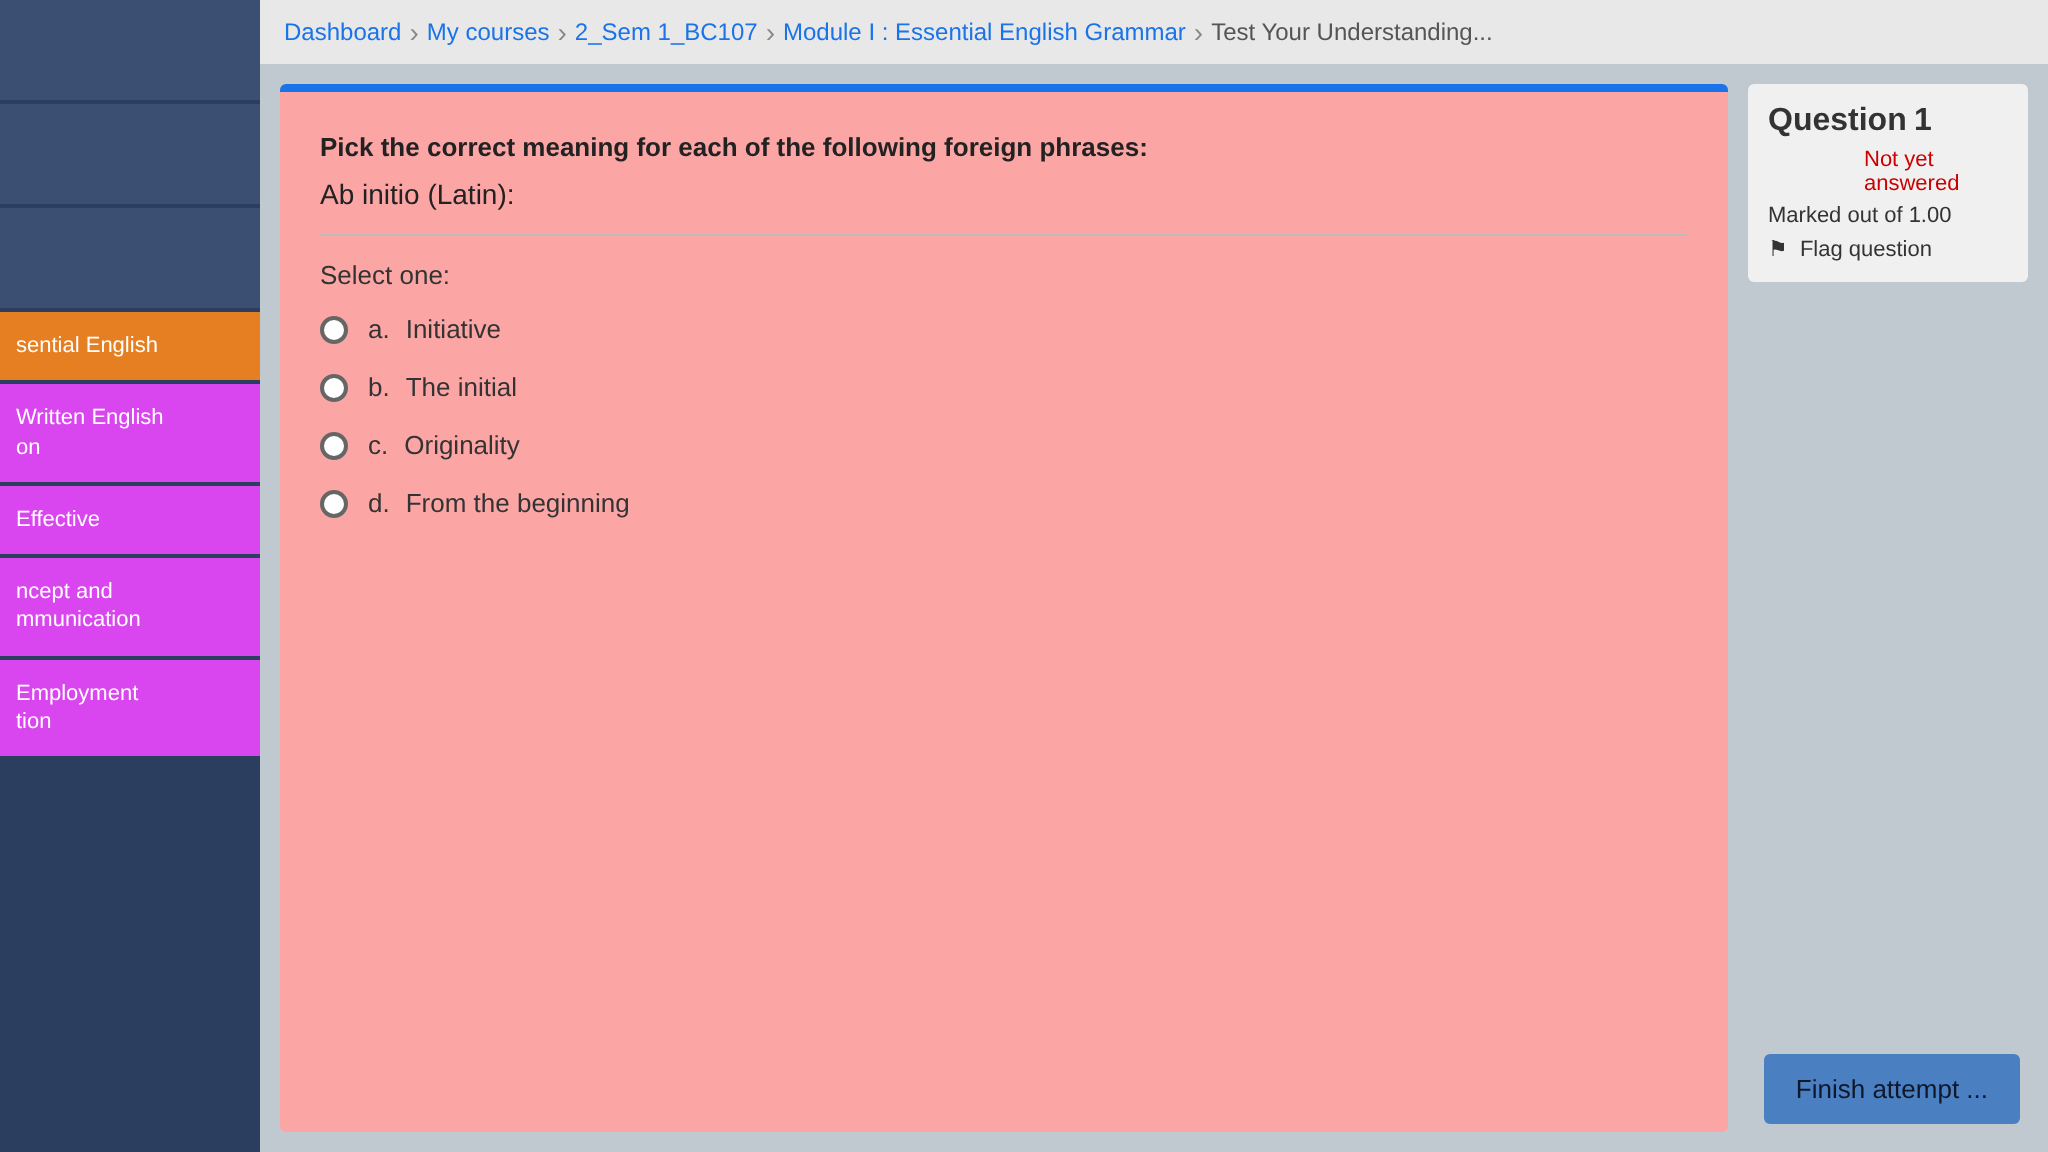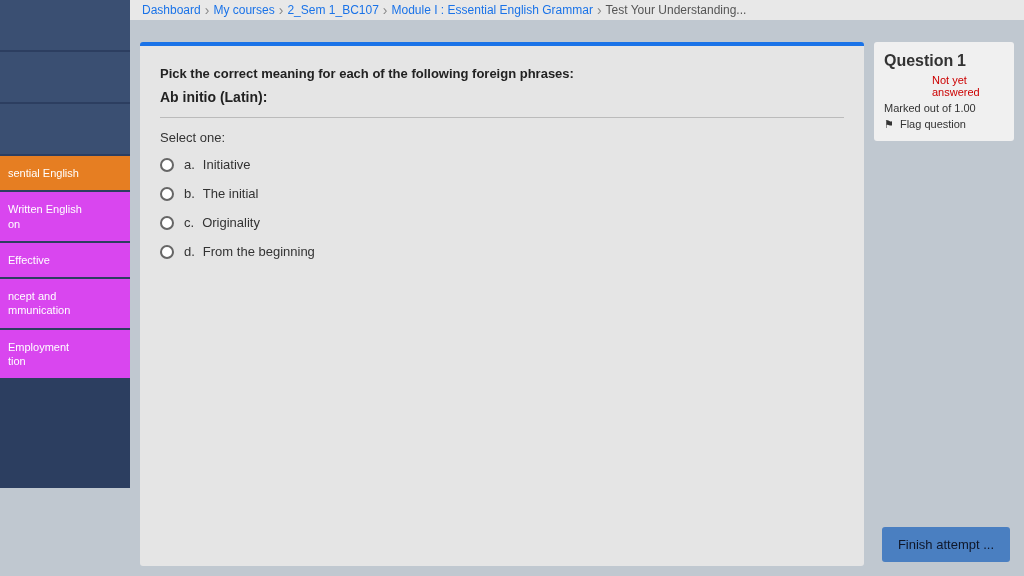--- a/index.html
+++ b/index.html
@@ -17,21 +17,21 @@
       background: #e8e8e8;
       padding: 8px 12px;
       display: flex;
       align-items: center;
       font-size: 12px;
       color: #555;
       position: absolute;
       top: 0;
       left: 130px;
       right: 0;
-      height: 20px;
+      height: 32px;
       z-index: 10;
     }
     .breadcrumb-item {
       color: #1a73e8;
       cursor: pointer;
     }
     .breadcrumb-sep {
       margin: 0 4px;
       color: #888;
       font-size: 14px;
@@ -40,21 +40,21 @@
       color: #555;
       cursor: default;
     }
 
     
     .sidebar {
       position: absolute;
       left: 0;
       top: 0;
       width: 130px;
-      height: 488px;
+      height: 576px;
       background: #2c3e60;
       display: flex;
       flex-direction: column;
     }
     .sidebar-top-blocks {
       display: flex;
       flex-direction: column;
     }
     .sidebar-block {
       height: 50px;
@@ -84,35 +84,35 @@
       right: 0;
       bottom: 0;
       display: flex;
       padding: 10px;
       gap: 10px;
     }
 
     
     .question-panel {
       flex: 1;
-      background: #e5e5e5;
+      background: #fca5a5;
       border-radius: 3px;
       padding: 20px;
       position: relative;
       border-top: 4px solid #1a73e8;
     }
     .question-instruction {
       font-size: 13px;
       font-weight: bold;
       color: #222;
       margin-bottom: 8px;
     }
     .question-phrase {
       font-size: 14px;
-      font-weight: bold;
+      font-weight: normal;
       color: #222;
       margin-bottom: 8px;
     }
     .divider {
       border: none;
       border-top: 1px solid #bbb;
       margin: 12px 0;
     }
     .select-one-label {
       font-size: 13px;

